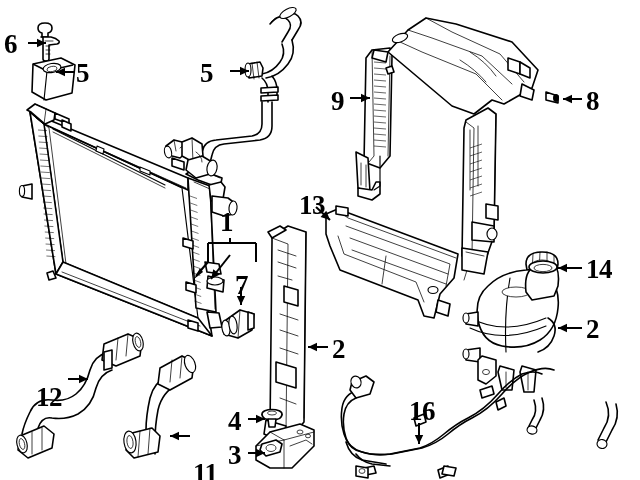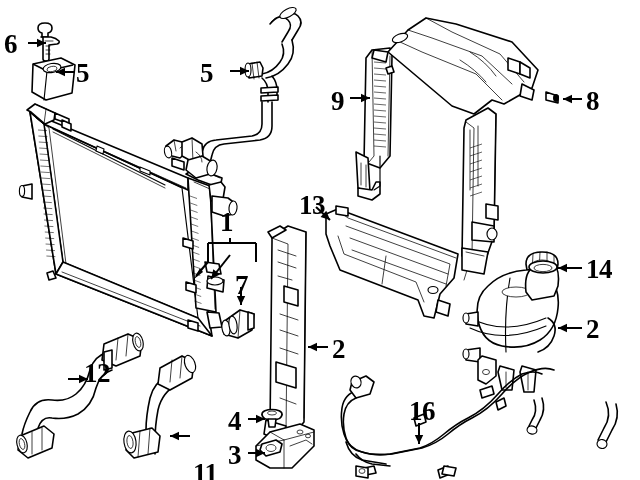--- a/index.html
+++ b/index.html
@@ -436,20 +436,20 @@
       <div class="callout-label" style="left: 76px; top: 60px;">5</div>
       <div class="callout-label" style="left: 200px; top: 60px;">5</div>
       <div class="callout-label" style="left: 331px; top: 88px;">9</div>
       <div class="callout-label" style="left: 586px; top: 88px;">8</div>
       <div class="callout-label" style="left: 220px; top: 209px;">1</div>
       <div class="callout-label" style="left: 299px; top: 192px;">13</div>
       <div class="callout-label" style="left: 586px; top: 256px;">14</div>
       <div class="callout-label" style="left: 235px; top: 272px;">7</div>
       <div class="callout-label" style="left: 586px; top: 316px;">2</div>
       <div class="callout-label" style="left: 332px; top: 336px;">2</div>
-      <div class="callout-label" style="left: 36px; top: 360px; margin-left: 48px;">12</div>
+      <div class="callout-label" style="left: 36px; top: 384px;">12</div>
       <div class="callout-label" style="left: 228px; top: 408px;">4</div>
       <div class="callout-label" style="left: 409px; top: 398px;">16</div>
       <div class="callout-label" style="left: 193px; top: 424px; margin-top: 36px;">11</div>
       <div class="callout-label" style="left: 228px; top: 442px;">3</div>
     </div>
 
 </div>
 
 </body></html>

